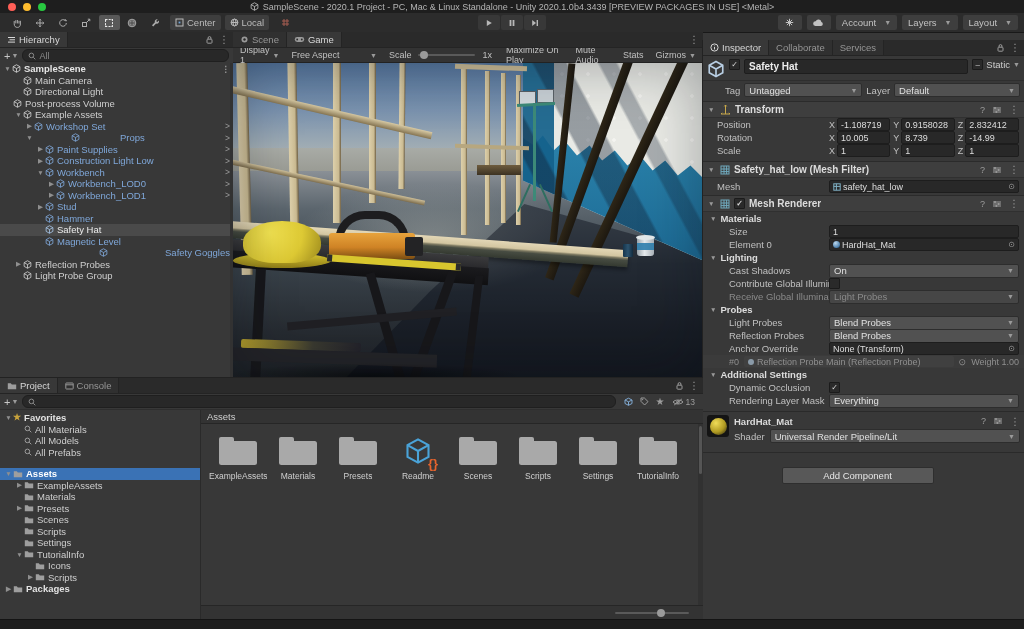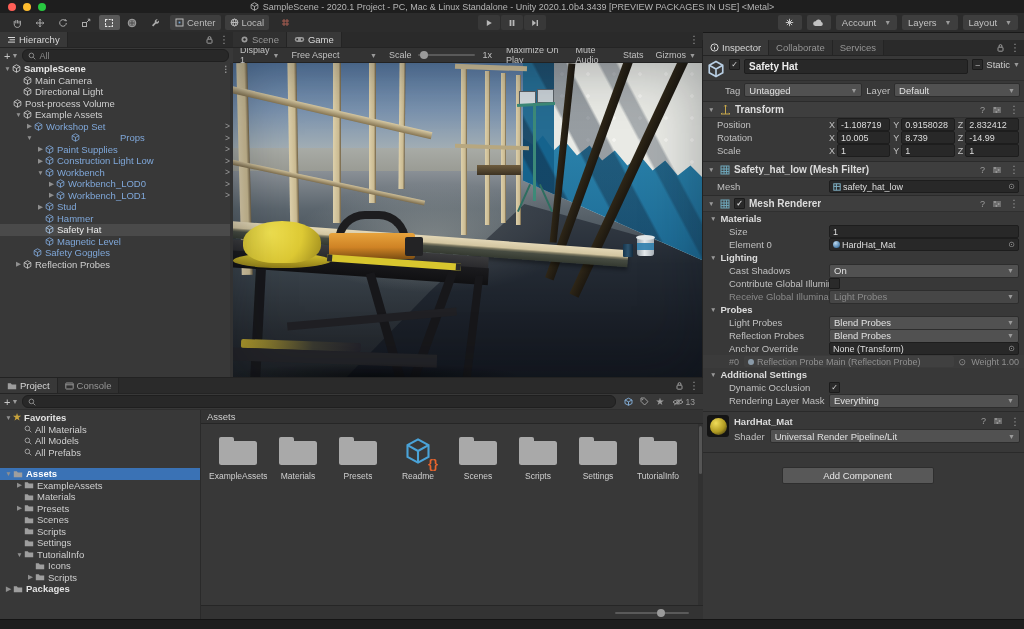--- a/index.html
+++ b/index.html
@@ -564,39 +564,49 @@
         <div class="trow prefab" style="padding-left: 36px;">
           <span class="arrow"></span>
           <span class="i rowicon">
             <svg width="9" height="9" viewBox="0 0 12 12" fill="none" stroke="#7fa7d9" stroke-width="1.1">
               <path d="M6 1 L10.5 3.5 V8.5 L6 11 L1.5 8.5 V3.5 Z"></path>
               <path d="M1.5 3.5 L6 6 L10.5 3.5 M6 6 V11"></path>
             </svg>
           </span>
           <span>Magnetic Level</span>
         </div>
-        <div class="trow prefab" style="padding-left: 24px;">
+        <div class="trow prefab" style="padding-left: 36px; justify-content: space-between;">
           <span class="arrow"></span>
           <span class="i rowicon">
             <svg width="9" height="9" viewBox="0 0 12 12" fill="none" stroke="#7fa7d9" stroke-width="1.1">
               <path d="M6 1 L10.5 3.5 V8.5 L6 11 L1.5 8.5 V3.5 Z"></path>
               <path d="M1.5 3.5 L6 6 L10.5 3.5 M6 6 V11"></path>
             </svg>
           </span>
           <span>Safety Goggles</span>
         </div>
         <div class="trow go" style="padding-left: 14px;">
           <span class="arrow">▶</span>
           <span class="i rowicon">
             <svg width="9" height="9" viewBox="0 0 12 12" fill="none" stroke="#cfcfcf" stroke-width="1.1">
               <path d="M6 1 L10.5 3.5 V8.5 L6 11 L1.5 8.5 V3.5 Z"></path>
               <path d="M1.5 3.5 L6 6 L10.5 3.5 M6 6 V11"></path>
             </svg>
           </span>
           <span>Reflection Probes</span>
+        </div>
+        <div class="trow go" style="padding-left: 14px;">
+          <span class="arrow"></span>
+          <span class="i rowicon">
+            <svg width="9" height="9" viewBox="0 0 12 12" fill="none" stroke="#cfcfcf" stroke-width="1.1">
+              <path d="M6 1 L10.5 3.5 V8.5 L6 11 L1.5 8.5 V3.5 Z"></path>
+              <path d="M1.5 3.5 L6 6 L10.5 3.5 M6 6 V11"></path>
+            </svg>
+          </span>
+          <span>Light Probe Group</span>
         </div>
       </div>
   </div>
 
   <div class="gameview">
     <div class="tabstrip">
       <span class="tab">
         <span class="i">
             <svg width="9" height="9" viewBox="0 0 9 9" fill="none" stroke="currentColor" stroke-width="1">
               <circle cx="4.5" cy="4.5" r="3" fill="#9a9a9a" stroke="none"></circle>

